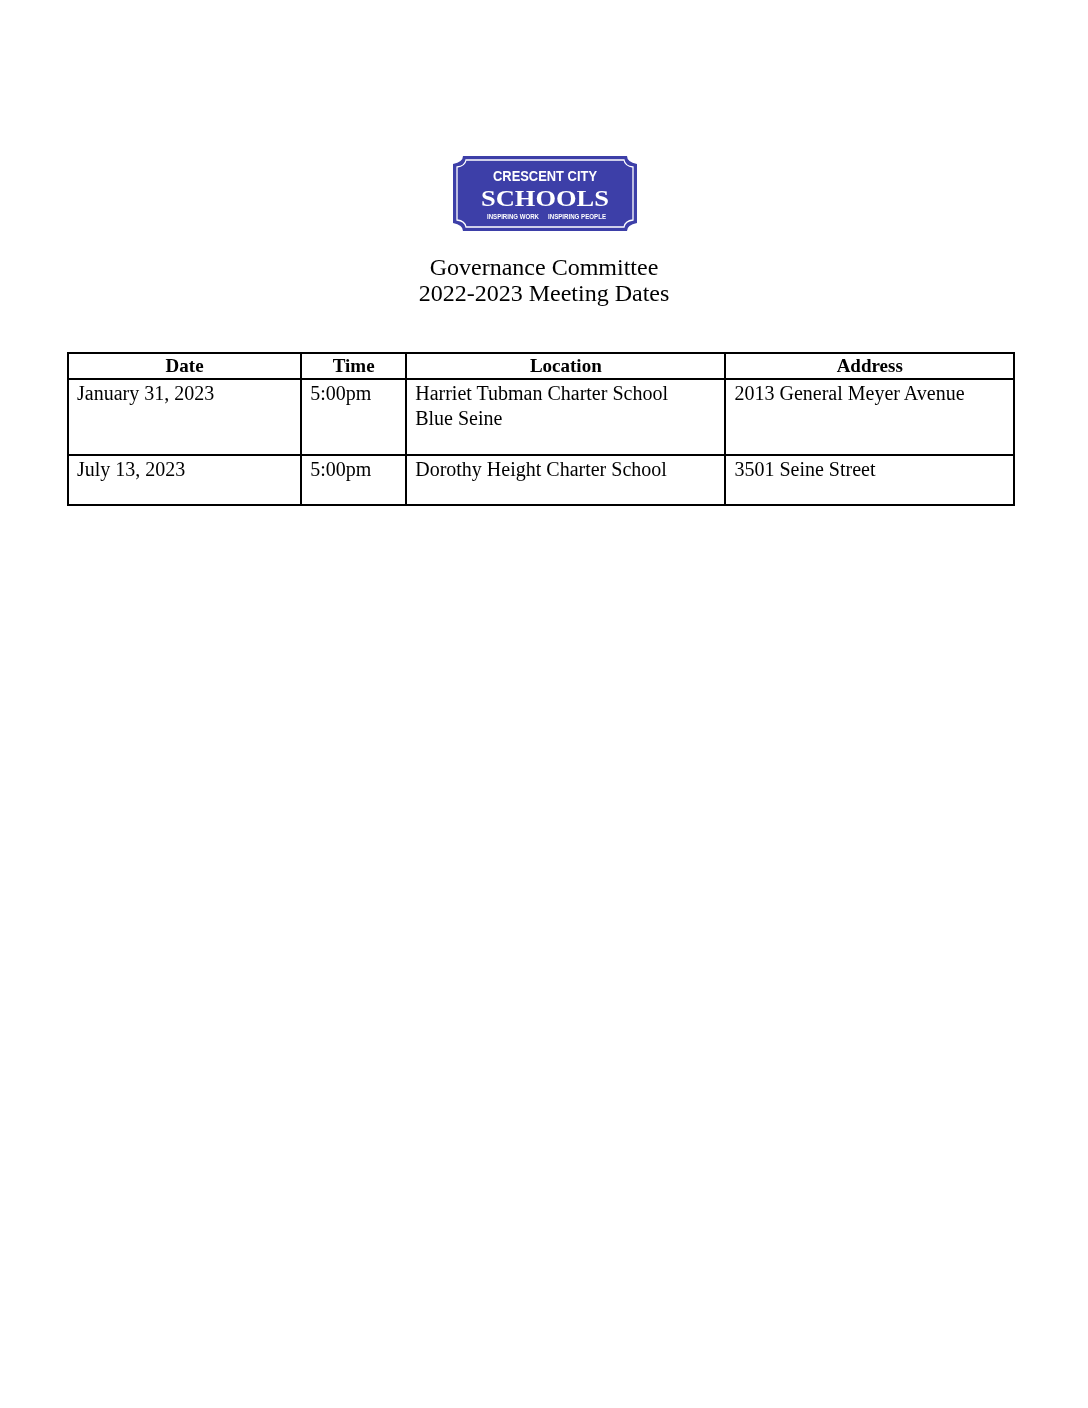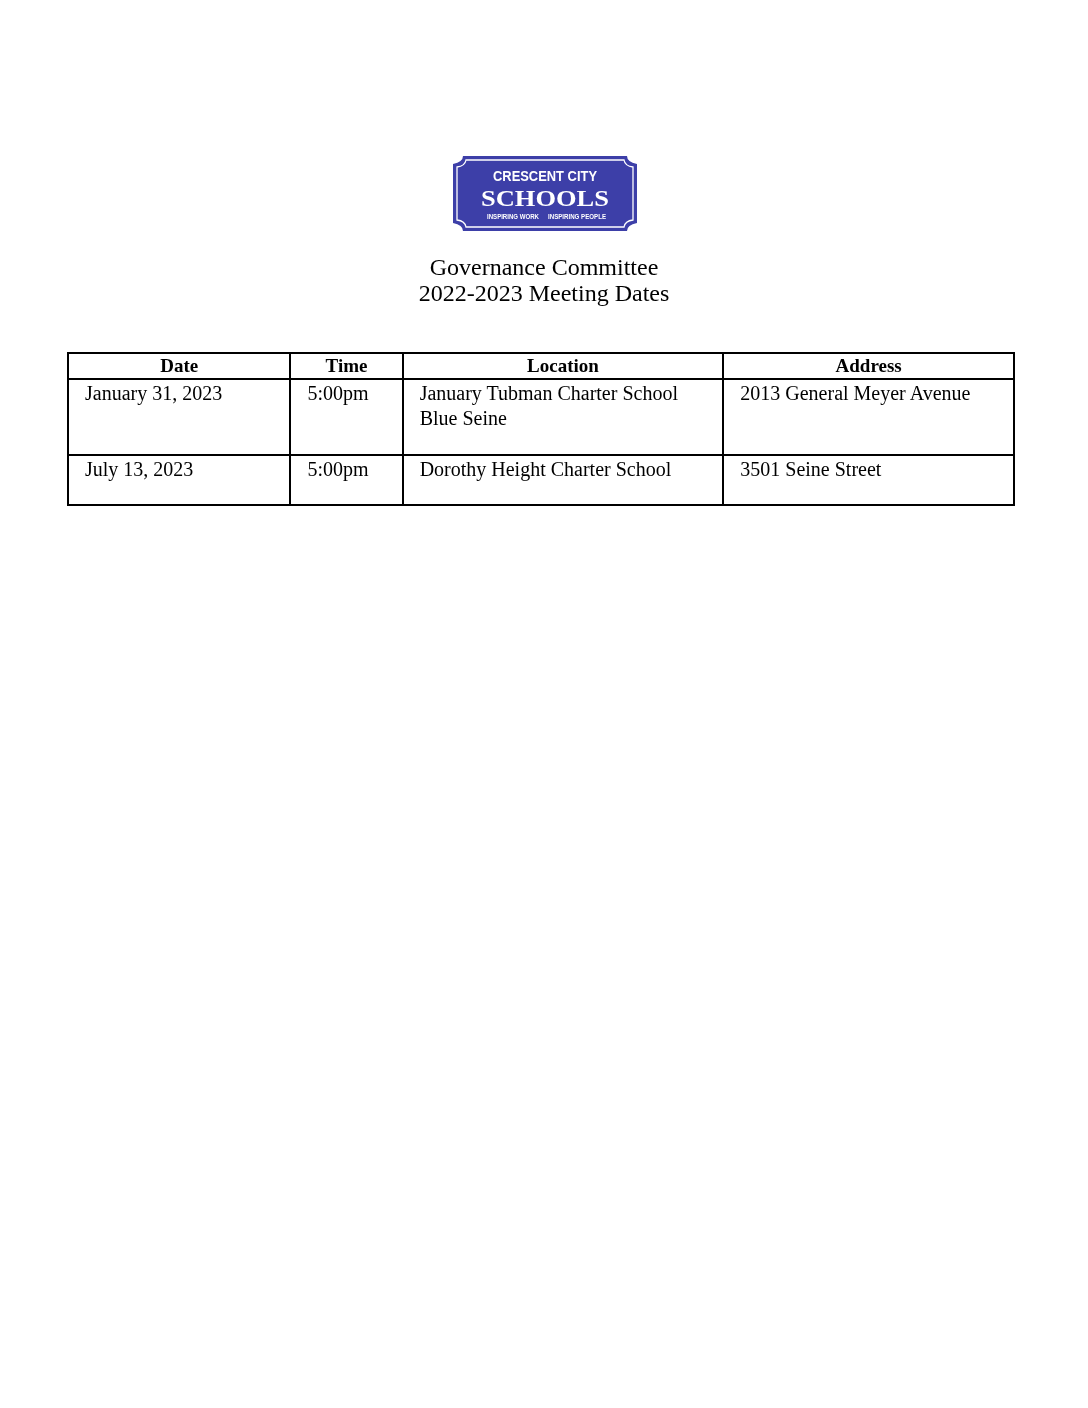--- a/index.html
+++ b/index.html
@@ -39,21 +39,21 @@
       left: 67px;
       top: 352px;
       width: 948px;
       border-collapse: collapse;
       font-family: "Liberation Serif", "DejaVu Serif", serif;
       font-size: 20px;
     }
     table.meetings th, table.meetings td {
       border: 2px solid #000;
       vertical-align: top;
-      padding: 0 16px;
+      padding: 0 8px;
     }
     table.meetings th {
       font-weight: bold;
       text-align: center;
       height: 24px;
       line-height: 24px;
       font-size: 19px;
     }
     table.meetings td {
       line-height: 25px;
@@ -98,21 +98,21 @@
   </thead>
   <tbody>
     <tr class="row-tall">
       <td>
           <span class="cell-line">January 31, 2023</span>
         </td>
       <td>
           <span class="cell-line">5:00pm</span>
         </td>
       <td>
-        <span class="cell-line">January Tubman Charter School</span>
+        <span class="cell-line">Harriet Tubman Charter School</span>
         <span class="cell-line">Blue Seine</span>
       </td>
       <td>
           <span class="cell-line">2013 General Meyer Avenue</span>
         </td>
     </tr>
     <tr class="row-short">
       <td>
           <span class="cell-line">July 13, 2023</span>
         </td>

